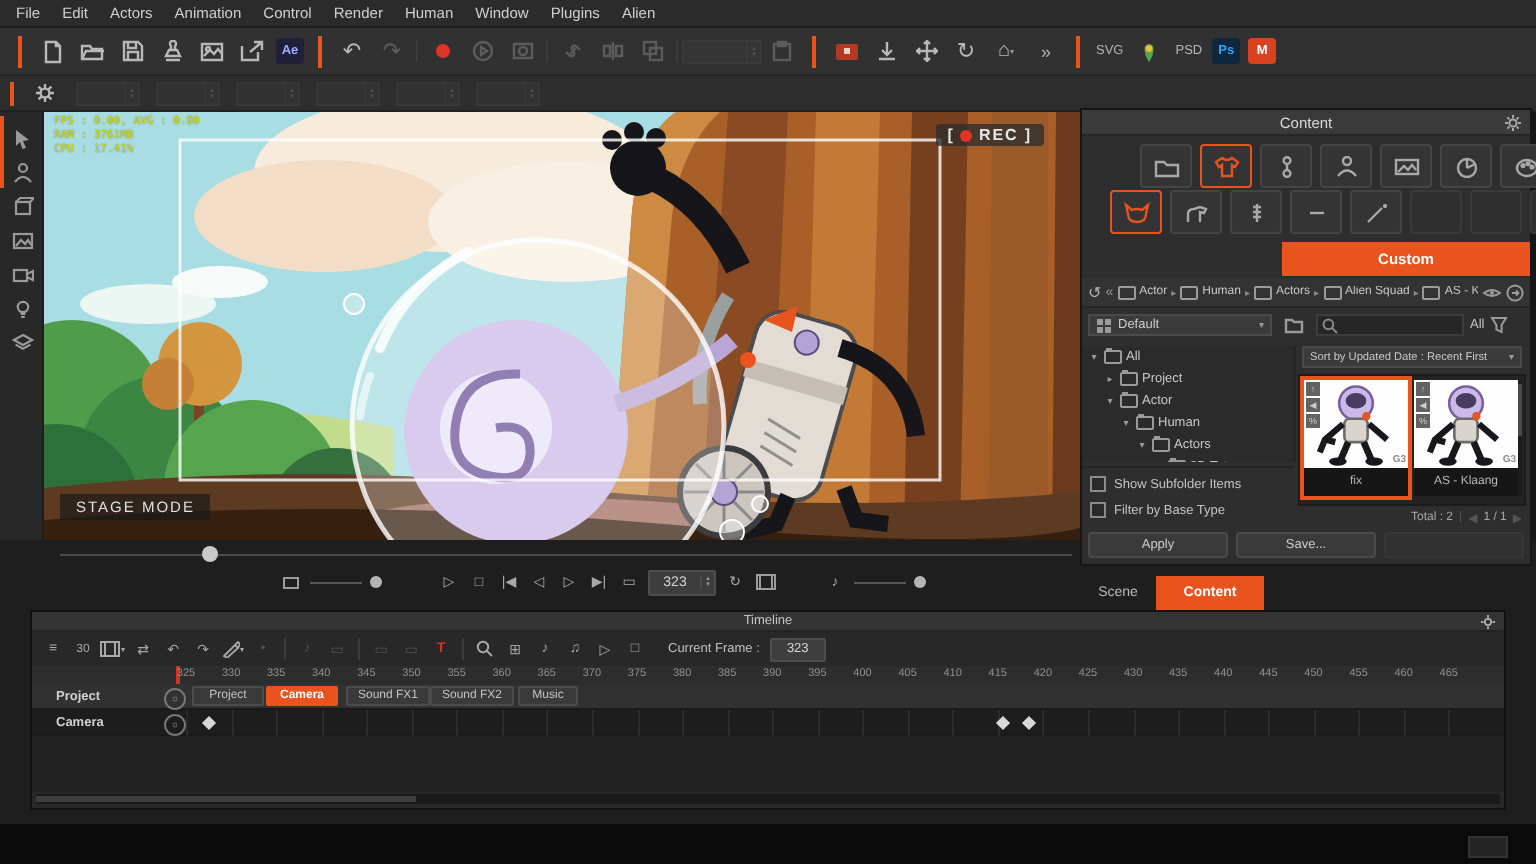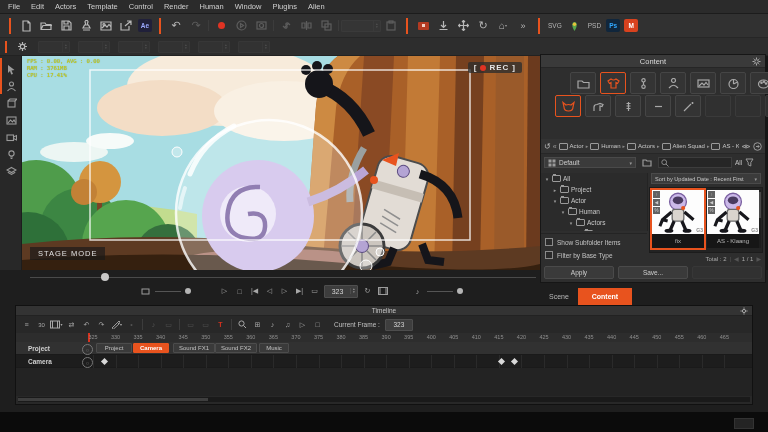--- a/index.html
+++ b/index.html
@@ -136,21 +136,21 @@
   #bottombar{left:0;top:412px;width:768px;height:20px;background:#0b0b0b;}
   #bottombar .box{position:absolute;right:14px;top:6px;width:18px;height:9px;background:#242424;border:1px solid #333;}
 </style>
 </head>
 <body>
 
 <div id="menubar" class="abs">
     <span class="menu-item">File</span>
     <span class="menu-item">Edit</span>
     <span class="menu-item">Actors</span>
-    <span class="menu-item">Template</span>
+    <span class="menu-item">Animation</span>
     <span class="menu-item">Control</span>
     <span class="menu-item">Render</span>
     <span class="menu-item">Human</span>
     <span class="menu-item">Window</span>
     <span class="menu-item">Plugins</span>
     <span class="menu-item">Alien</span>
   </div>
 
 <div id="toolbar1" class="abs">
   <span class="obar"></span>
@@ -562,20 +562,21 @@
     <span class="cat">
         <svg width="13" height="11">
           <path d="M2,10 L9,3 M10.5,1 l0,2 M9.5,2 l2,0"></path>
         </svg>
       </span>
     <span class="cat empty"></span>
     <span class="cat empty"></span>
     <span class="cat empty"></span>
 
   </div>
+  <div id="tab-custom" class="ctab">Custom</div>
   <div id="crumbrow" class="abs">
     <span style="font-size:8px;color:#b5b5b5;">↺</span>
     <span style="font-size:7px;color:#9a9a9a;">«</span>
     <span id="crumb-items" style="display:flex;align-items:center;gap:2px;flex:1;overflow:hidden;white-space:nowrap;">
         <span class="mini-folder"></span>
         <span>Actor</span>
         <span class="crumb-sep">▸</span>
         <span class="mini-folder"></span>
         <span>Human</span>
         <span class="crumb-sep">▸</span>

